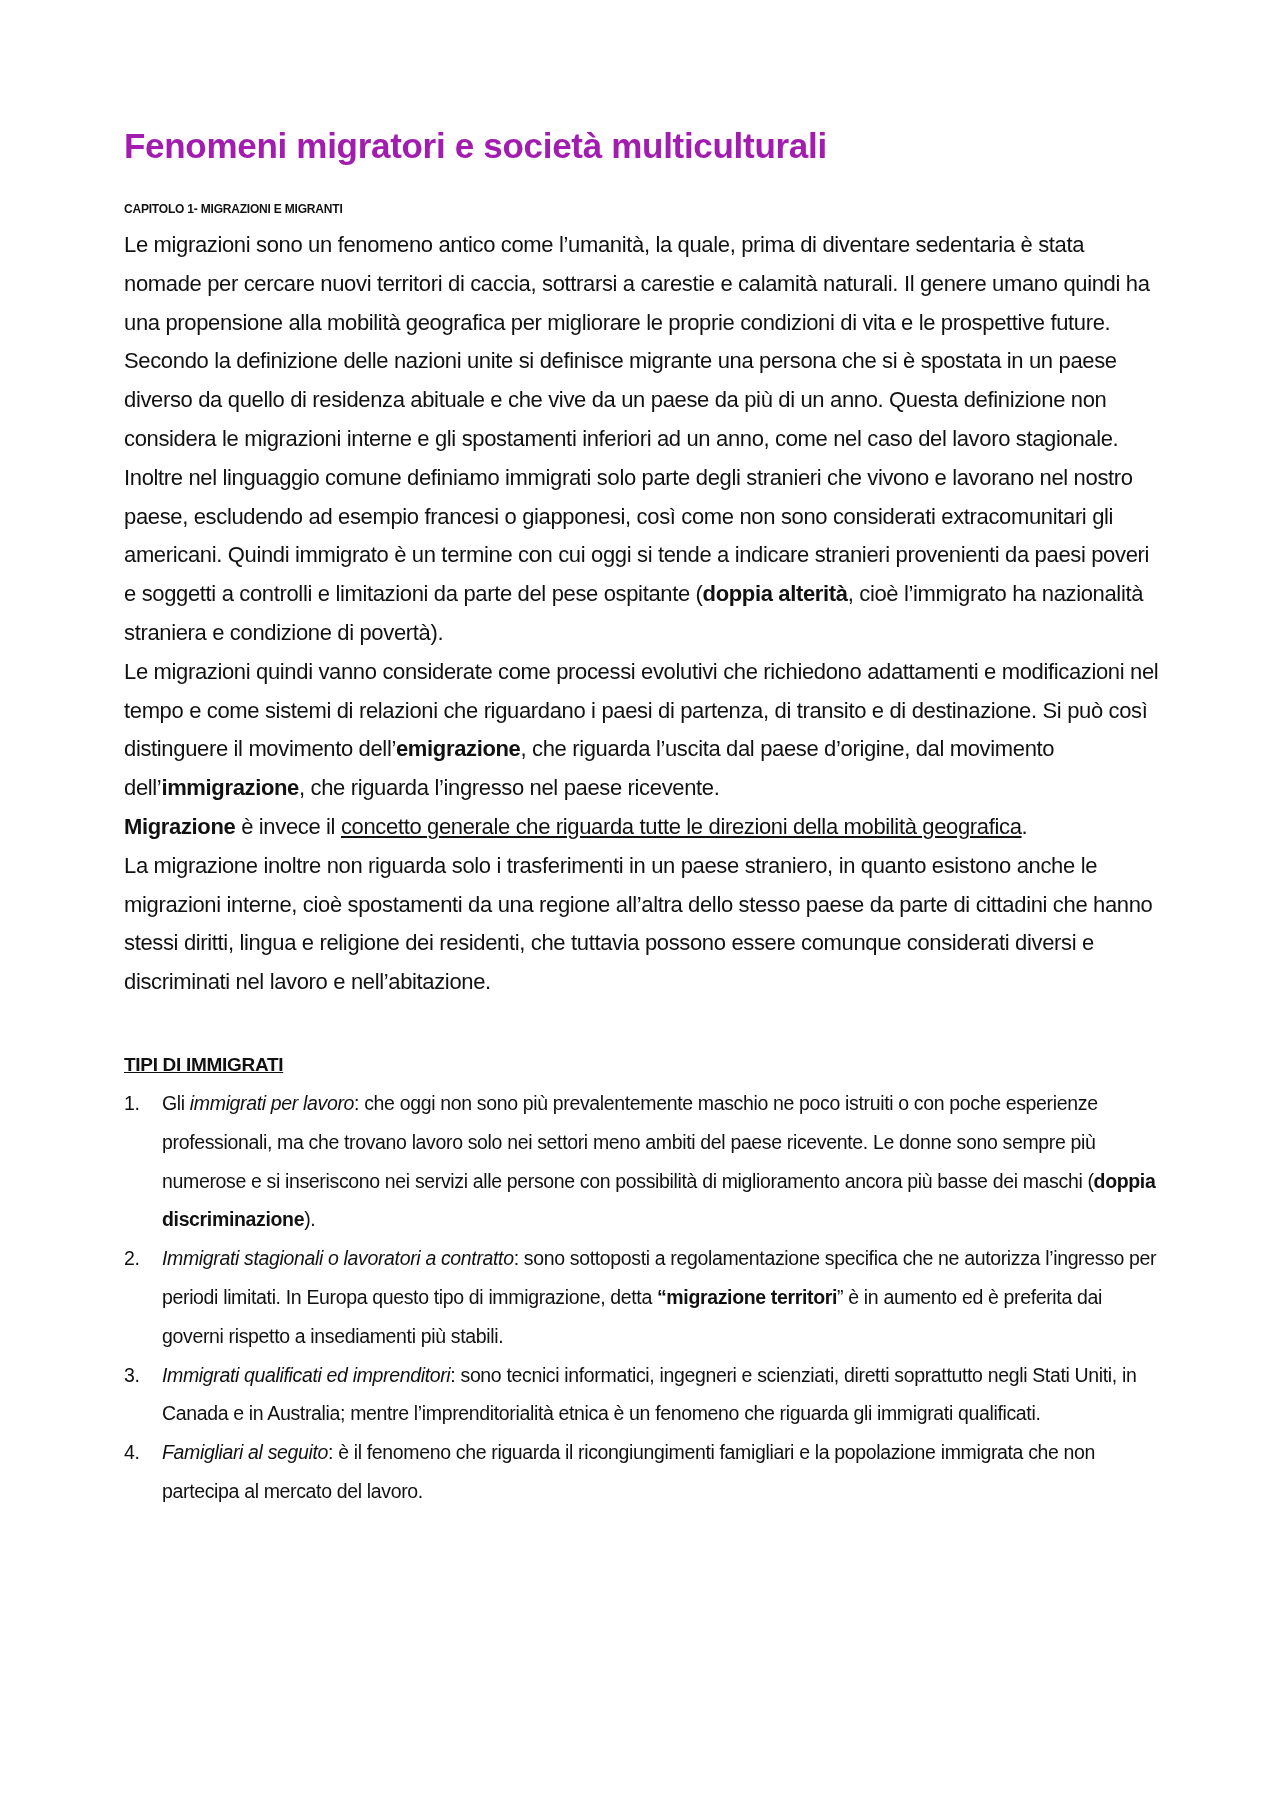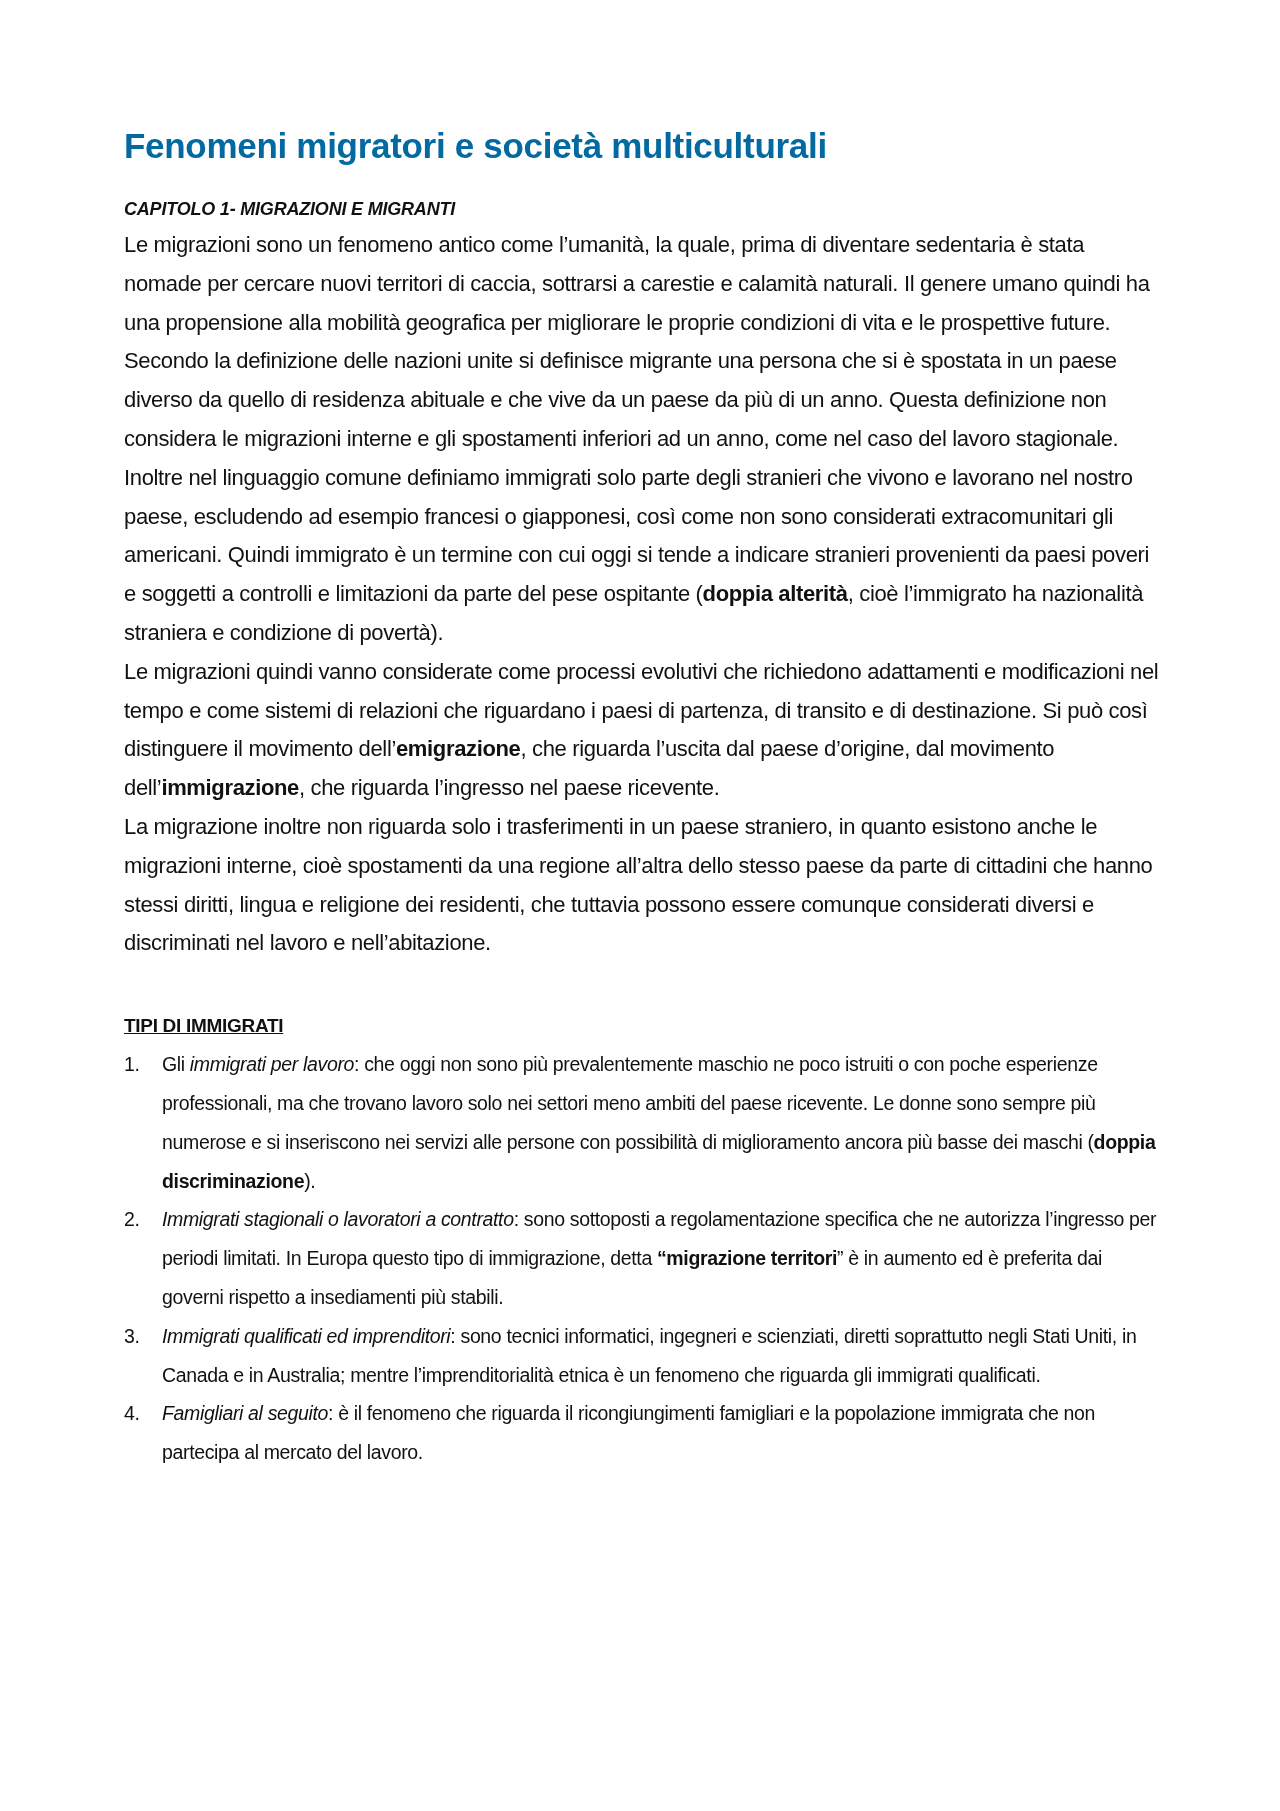--- a/index.html
+++ b/index.html
@@ -16,29 +16,28 @@
       left: 124px;
       top: 118px;
       width: 1040px;
     }
     .title {
       font-size: 35px;
       font-weight: bold;
       letter-spacing: -0.3px;
       margin: 0 0 20px 0;
       line-height: 56px;
-      color: #0369a1;
+      color: #a21caf;
     }
     .chapter {
-      font-size: 18px;
+      font-size: 12px;
       font-weight: bold;
       margin: 0 0 2px 0;
       line-height: 30px;
       letter-spacing: -0.2px;
-      font-style: italic;
     }
     p {
       margin: 0;
       font-size: 22px;
       line-height: 38.8px;
       letter-spacing: -0.35px;
     }
     .section-head {
       font-size: 19px;
       font-weight: bold;
@@ -75,20 +74,21 @@
 <div class="page">
   <h1 class="title">Fenomeni migratori e società multiculturali</h1>
   <div class="chapter">CAPITOLO 1- MIGRAZIONI E MIGRANTI</div>
 
   <p><span>Le migrazioni sono un fenomeno antico come l’umanità, la quale, prima di diventare sedentaria è stata nomade per cercare nuovi territori di caccia, sottrarsi a carestie e calamità naturali. Il genere umano quindi ha una propensione alla mobilità geografica per migliorare le proprie condizioni di vita e le prospettive future.</span></p>
 
   <p><span>Secondo la definizione delle nazioni unite si definisce migrante una persona che si è spostata in un paese diverso da quello di residenza abituale e che vive da un paese da più di un anno. Questa definizione non considera le migrazioni interne e gli spostamenti inferiori ad un anno, come nel caso del lavoro stagionale. Inoltre nel linguaggio comune definiamo immigrati solo parte degli stranieri che vivono e lavorano nel nostro paese, escludendo ad esempio francesi o giapponesi, così come non sono considerati extracomunitari gli americani. Quindi immigrato è un termine con cui oggi si tende a indicare stranieri provenienti da paesi poveri e soggetti a controlli e limitazioni da parte del pese ospitante (</span><b>doppia alterità</b><span>, cioè l’immigrato ha nazionalità straniera e condizione di povertà).</span></p>
 
   <p><span>Le migrazioni quindi vanno considerate come processi evolutivi che richiedono adattamenti e modificazioni nel tempo e come sistemi di relazioni che riguardano i paesi di partenza, di transito e di destinazione. Si può così distinguere il movimento dell’</span><b>emigrazione</b><span>, che riguarda l’uscita dal paese d’origine, dal movimento dell’</span><b>immigrazione</b><span>, che riguarda l’ingresso nel paese ricevente.</span></p>
 
+  <p><b>Migrazione</b><span> è invece il </span><span class="u">concetto generale che riguarda tutte le direzioni della mobilità geografica</span><span>.</span></p>
 
   <p><span>La migrazione inoltre non riguarda solo i trasferimenti in un paese straniero, in quanto esistono anche le </span><span class="i">migrazioni interne</span><span>, cioè spostamenti da una regione all’altra dello stesso paese da parte di cittadini che hanno stessi diritti, lingua e religione dei residenti, che tuttavia possono essere comunque considerati diversi e discriminati nel lavoro e nell’abitazione.</span></p>
 
   <div class="section-head">TIPI DI IMMIGRATI</div>
 
   <ol>
     <li>
       <span class="num">1.</span><span>Gli </span><span class="ui">immigrati per lavoro</span><span>: che oggi non sono più prevalentemente maschio ne poco istruiti o con poche esperienze professionali, ma che trovano lavoro solo nei settori meno ambiti del paese ricevente. Le donne sono sempre più numerose e si inseriscono nei servizi alle persone con possibilità di miglioramento ancora più basse dei maschi (</span><b>doppia discriminazione</b><span>).</span>
     </li>
     <li>

